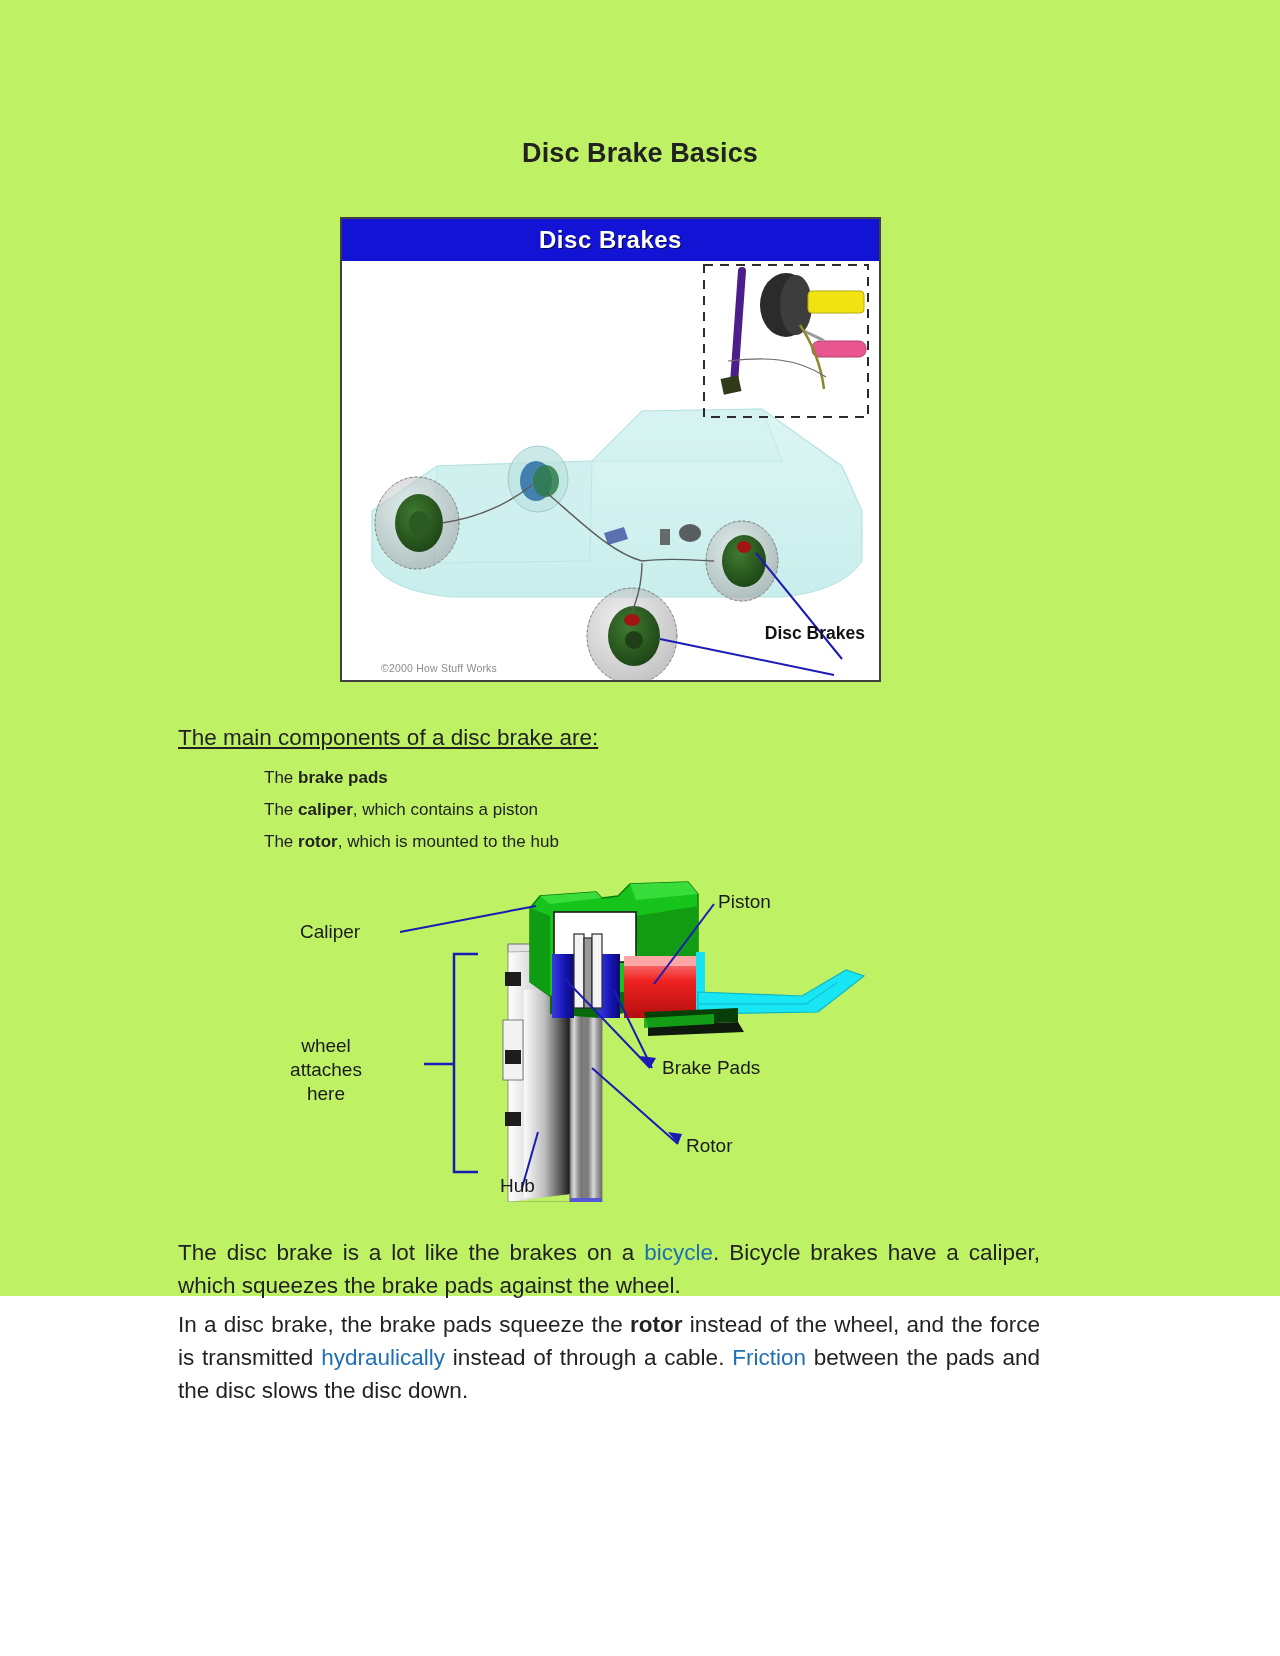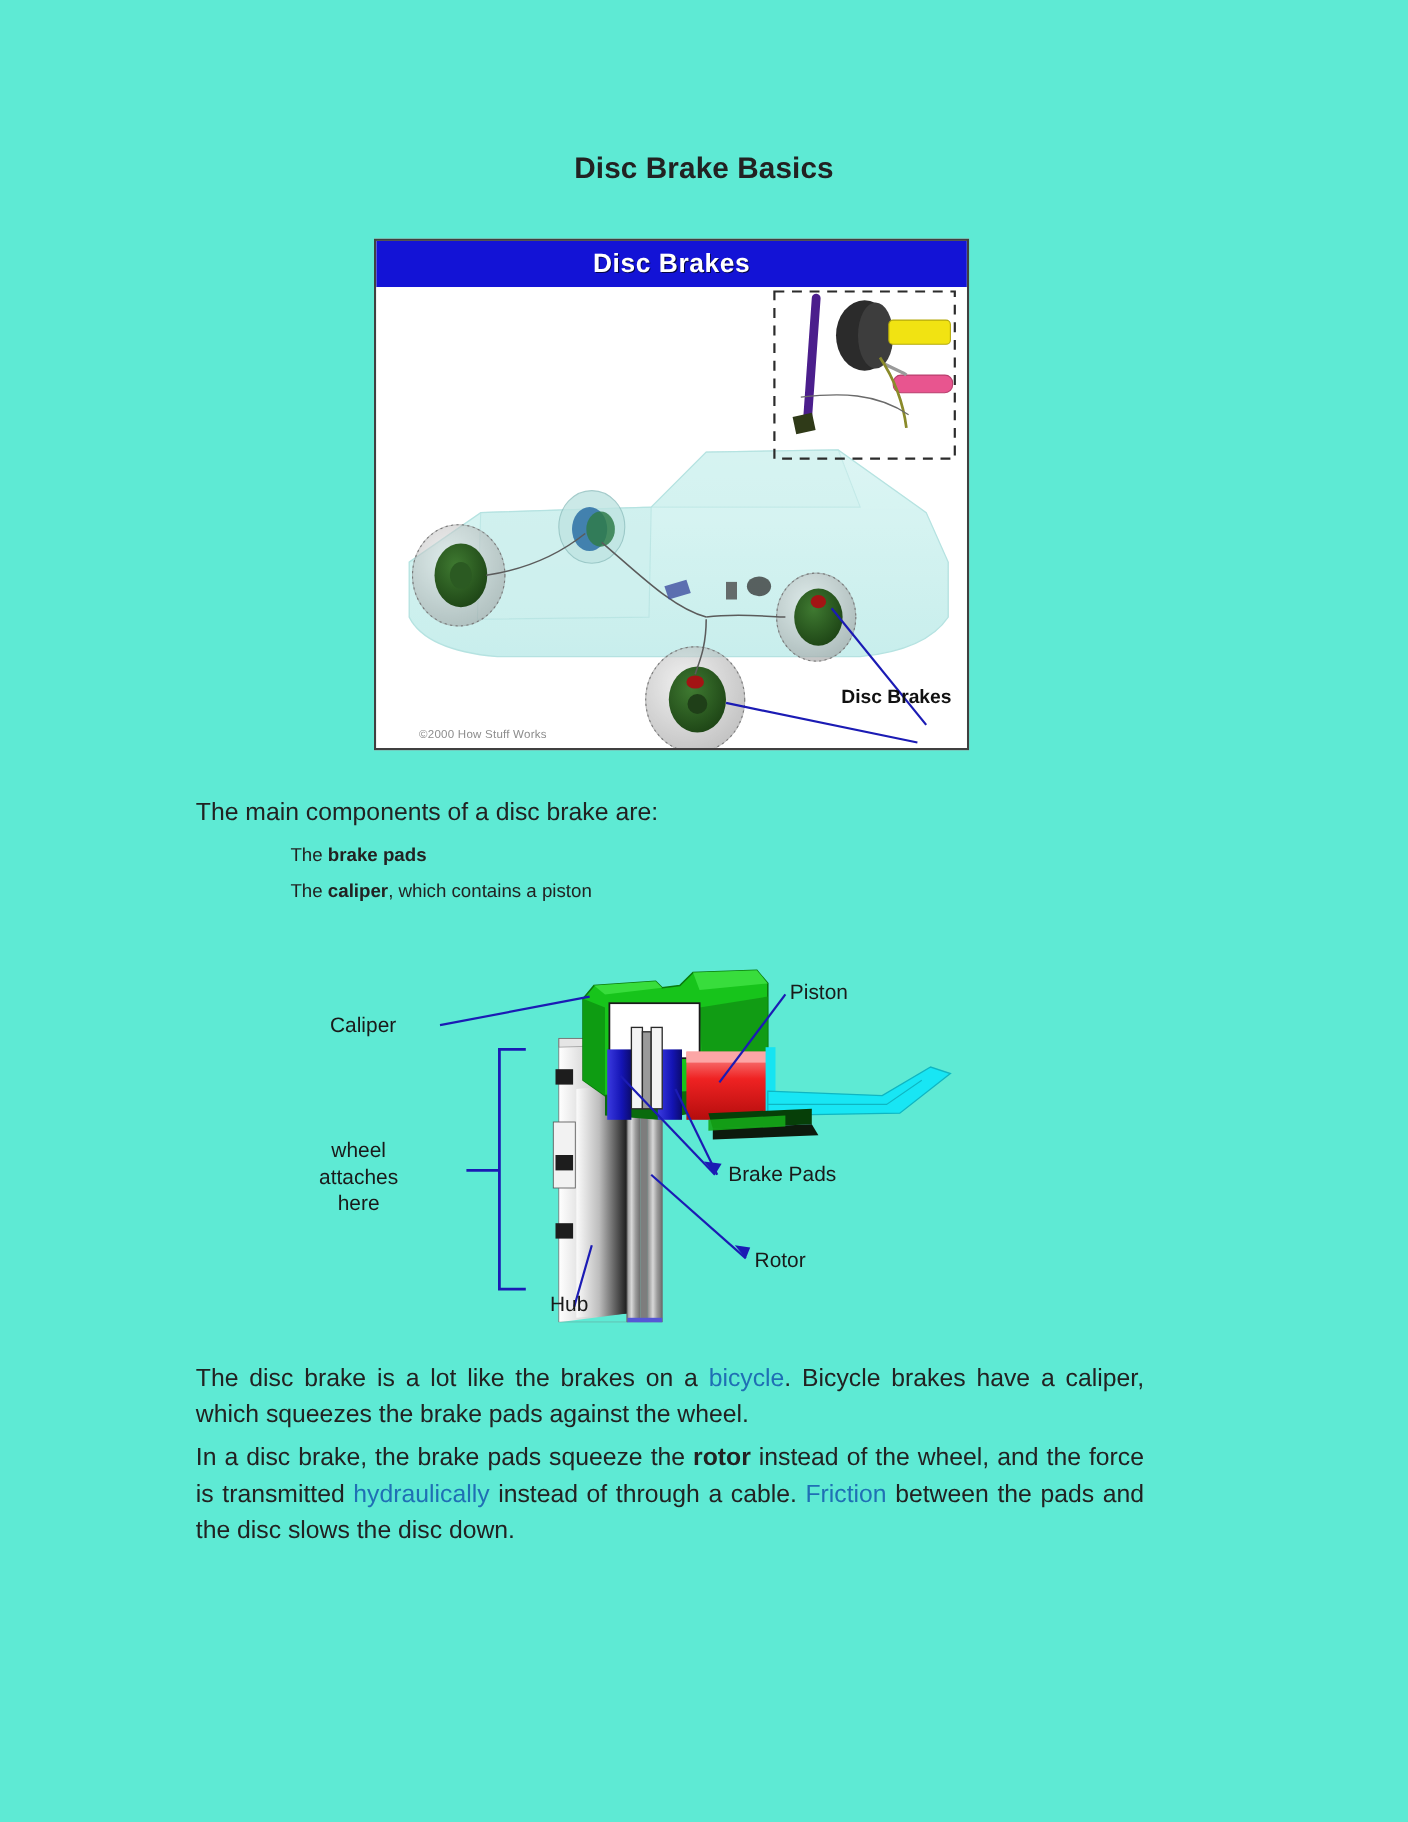--- a/index.html
+++ b/index.html
@@ -11,23 +11,23 @@
     width: 1280px;
     height: 1656px;
     font-family: "Liberation Sans", sans-serif;
     color: #1a1a1a;
     position: relative;
     overflow: hidden;
   }
 
   .page {
     width: 1280px;
-    height: 1656px;
+    height: 1296px;
     position: relative;
-    background: #5eead4;
+    background: #bef264;
   }
 
   
   .doc-title {
     position: absolute;
     top: 138px;
     left: 0;
     width: 1280px;
     text-align: center;
     font-size: 27px;
@@ -90,21 +90,21 @@
 
   
   .body-text {
     position: absolute;
     left: 178px;
     width: 870px;
     font-size: 22.5px;
     line-height: 32px;
     color: #222;
   }
-  .lead { top: 722px; }
+  .lead { top: 722px; text-decoration: underline; }
   .components-list {
     position: absolute;
     left: 264px;
     top: 762px;
     font-size: 17px;
     line-height: 32px;
     color: #222;
   }
   .components-list div { white-space: nowrap; }
   .components-list b { font-weight: bold; }
@@ -239,20 +239,23 @@
 
   <div class="body-text lead">The main components of a disc brake are:</div>
 
   <div class="components-list">
     <div>
       <span>The </span><b>brake pads</b><span></span>
     </div>
     <div>
       <span>The </span><b>caliper</b><span>, which contains a piston</span>
     </div>
+    <div>
+      <span>The </span><b>rotor</b><span>, which is mounted to the hub</span>
+    </div>
   </div>
 
   <div class="fig-brake">
     <svg width="880" height="330" viewBox="0 0 880 330">
       <defs>
         <linearGradient id="hubG" x1="0" y1="0" x2="1" y2="0">
           <stop offset="0%" stop-color="#fbfbfb"></stop>
           <stop offset="45%" stop-color="#bdbdbd"></stop>
           <stop offset="100%" stop-color="#1b1b1b"></stop>
         </linearGradient>

